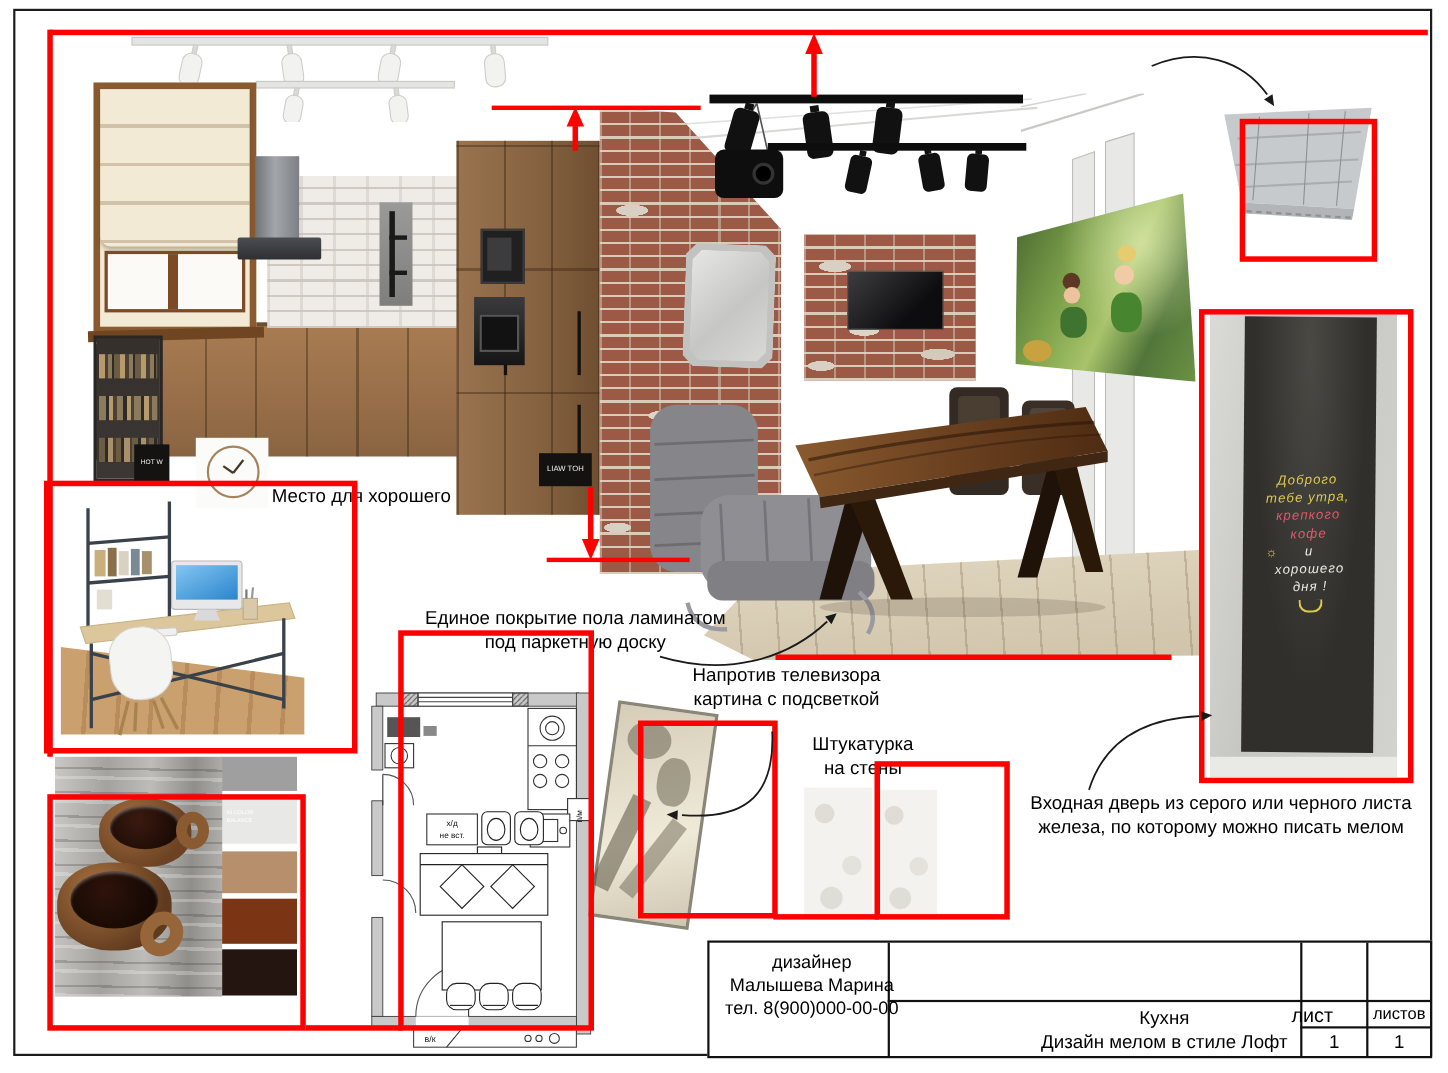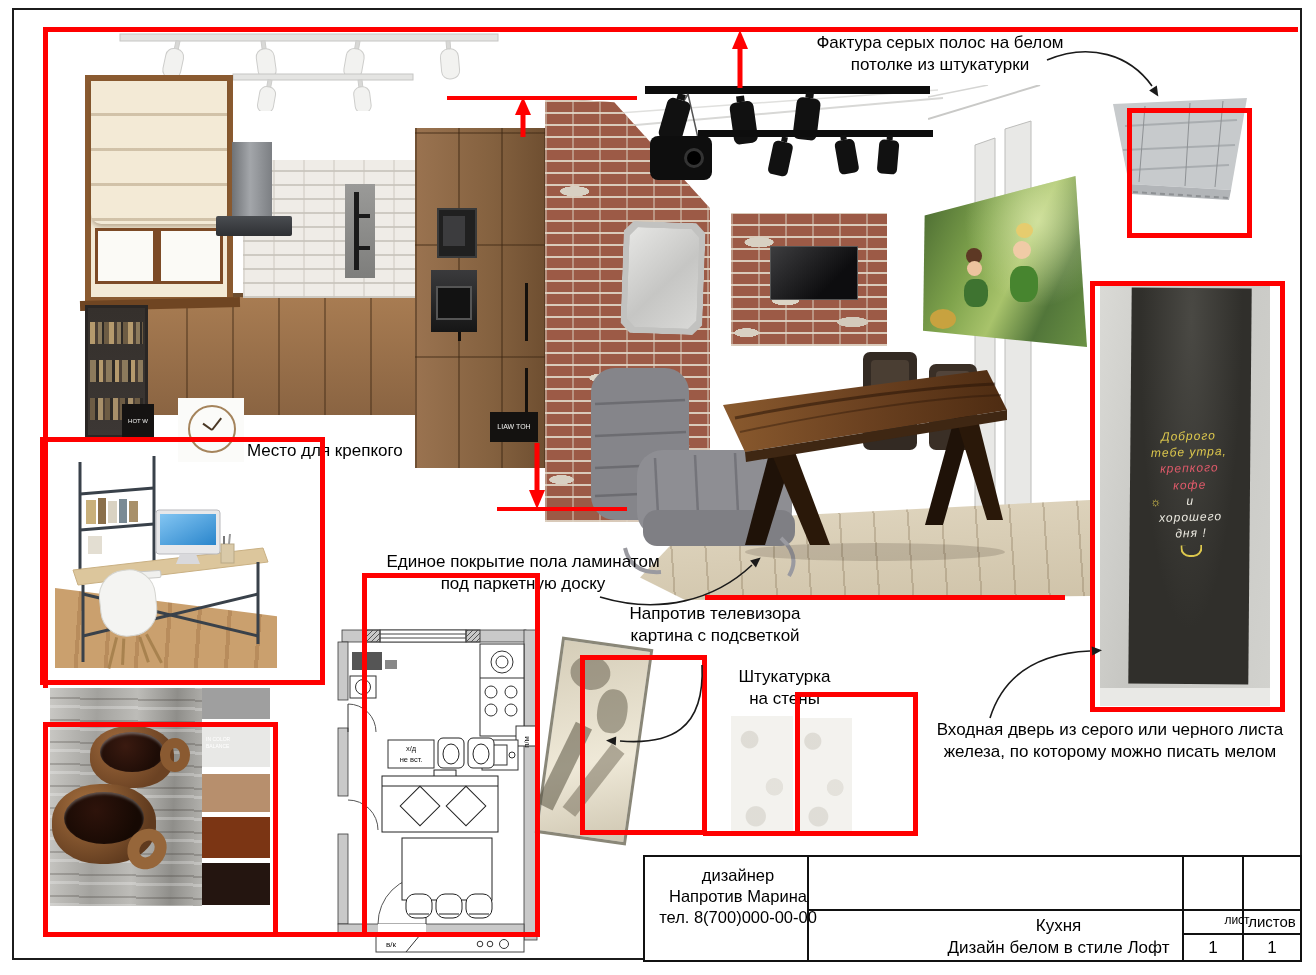--- a/index.html
+++ b/index.html
@@ -425,23 +425,21 @@
 
   <div class="abs" style="left:548px;top:642px;width:92px;height:198px;transform:rotate(8deg);border:3px solid #8a8778;box-sizing:border-box;background:linear-gradient(160deg,#d5cdb8,#efe9d8 60%,#cfc7b2);z-index:4;">
     <div class="abs" style="left:10px;top:12px;width:40px;height:34px;border-radius:50%;background:rgba(107,100,83,.55);"></div>
     <div class="abs" style="left:42px;top:42px;width:30px;height:44px;border-radius:45%;background:rgba(96,89,72,.5);"></div>
     <div class="abs" style="left:8px;top:80px;width:18px;height:90px;transform:rotate(18deg);background:rgba(90,83,66,.55);"></div>
     <div class="abs" style="left:40px;top:95px;width:16px;height:80px;transform:rotate(30deg);background:rgba(110,102,84,.5);"></div>
   </div>
   <div class="abs plaster" style="left:731px;top:716px;width:62px;height:118px;z-index:4;"></div>
   <div class="abs plaster" style="left:796px;top:718px;width:56px;height:116px;z-index:4;"></div>
 
-  <div class="abs note" style="left:770px;top:32px;width:340px;">Фактура серых полос на белом
-потолке из штукатурки</div>
-  <div class="abs note left" style="left:247px;top:440px;width:220px;">Место для крепкого</div>
+  <div class="abs note left" style="left:247px;top:440px;width:220px;">Место для хорошего</div>
   <div class="abs note" style="left:615px;top:603px;width:200px;">Напротив телевизора
 картина с подсветкой</div>
   <div class="abs note" style="left:378px;top:551px;width:290px;">Единое покрытие пола ламинатом
 под паркетную доску</div>
   <div class="abs note" style="left:920px;top:719px;width:380px;">Входная дверь из серого или черного листа
 железа, по которому можно писать мелом</div>
   <div class="abs note" style="left:712px;top:666px;width:145px;">Штукатурка
 на стены</div>
 
   <div class="abs red-line" style="left:45px;top:27px;width:1253px;height:5px;"></div>
@@ -485,26 +483,26 @@
   </svg>
 
   <div class="abs" id="title-block">
     <div class="tb-line" style="left:162px;top:0;width:2px;height:103px;"></div>
     <div class="tb-line" style="left:162px;top:52px;width:493px;height:2px;"></div>
     <div class="tb-line" style="left:537px;top:0;width:2px;height:103px;"></div>
     <div class="tb-line" style="left:597px;top:0;width:2px;height:103px;"></div>
     <div class="tb-line" style="left:537px;top:76px;width:118px;height:2px;"></div>
     <div class="tb-text" style="left:0;top:8px;width:186px;font-size:16.5px;line-height:1.28;">
       <div>дизайнер</div>
-      <div>Напротив Марина</div>
-      <div>тел. 8(700)000-00-00</div>
+      <div>Малышева Марина</div>
+      <div>тел. 8(900)000-00-00</div>
     </div>
     <div class="tb-text" style="left:164px;top:58px;width:423px;font-size:17px;line-height:1.3;margin-left:38px;">
       <div>Кухня</div>
-      <div>Дизайн белом в стиле Лофт</div>
-    </div>
-    <div class="tb-text" style="left:552px;top:56px;width:80px;font-size:12px;">лист</div>
+      <div>Дизайн мелом в стиле Лофт</div>
+    </div>
+    <div class="tb-text" style="left:508px;top:56px;width:80px;font-size:18px;">лист</div>
     <div class="tb-text" style="left:599px;top:56px;width:56px;font-size:15px;">листов</div>
     <div class="tb-text" style="left:539px;top:81px;width:58px;font-size:17px;">1</div>
     <div class="tb-text" style="left:599px;top:81px;width:56px;font-size:17px;">1</div>
   </div>
 
 </div>
 
 </body></html>

